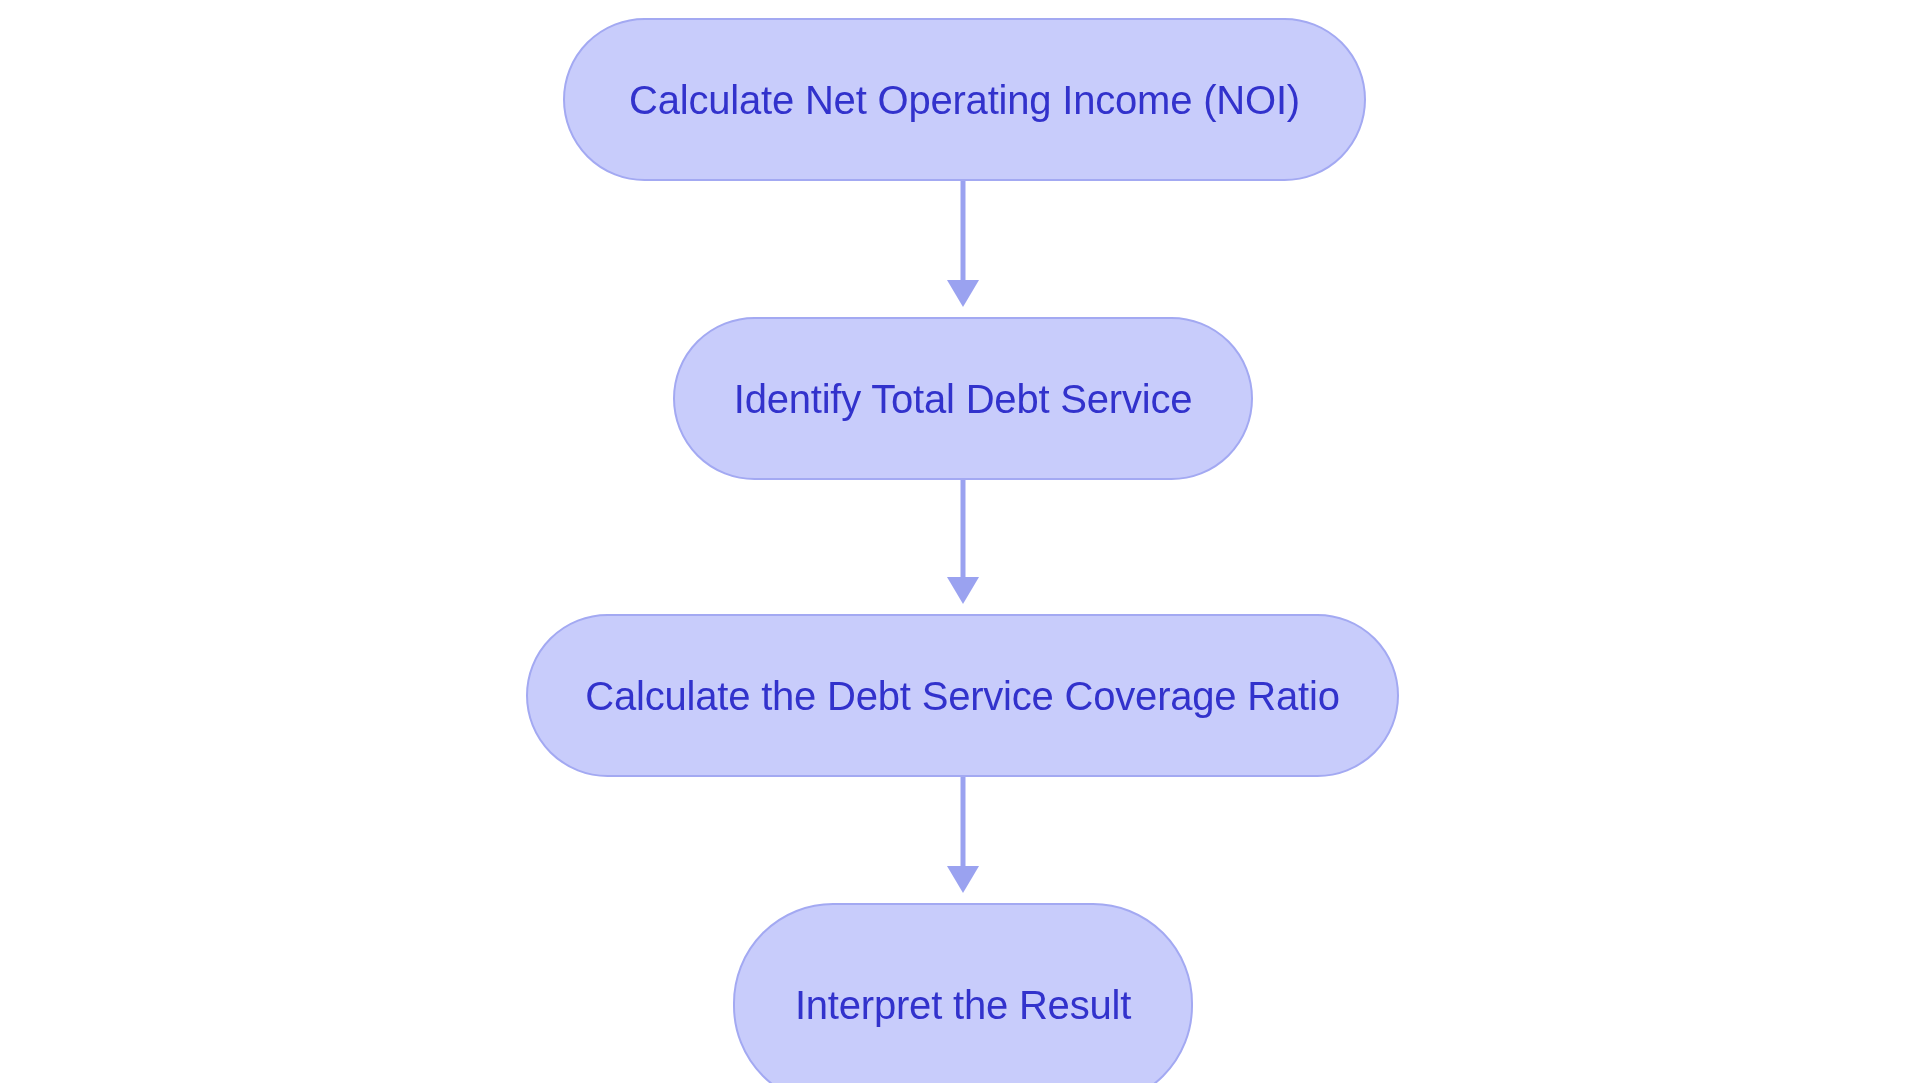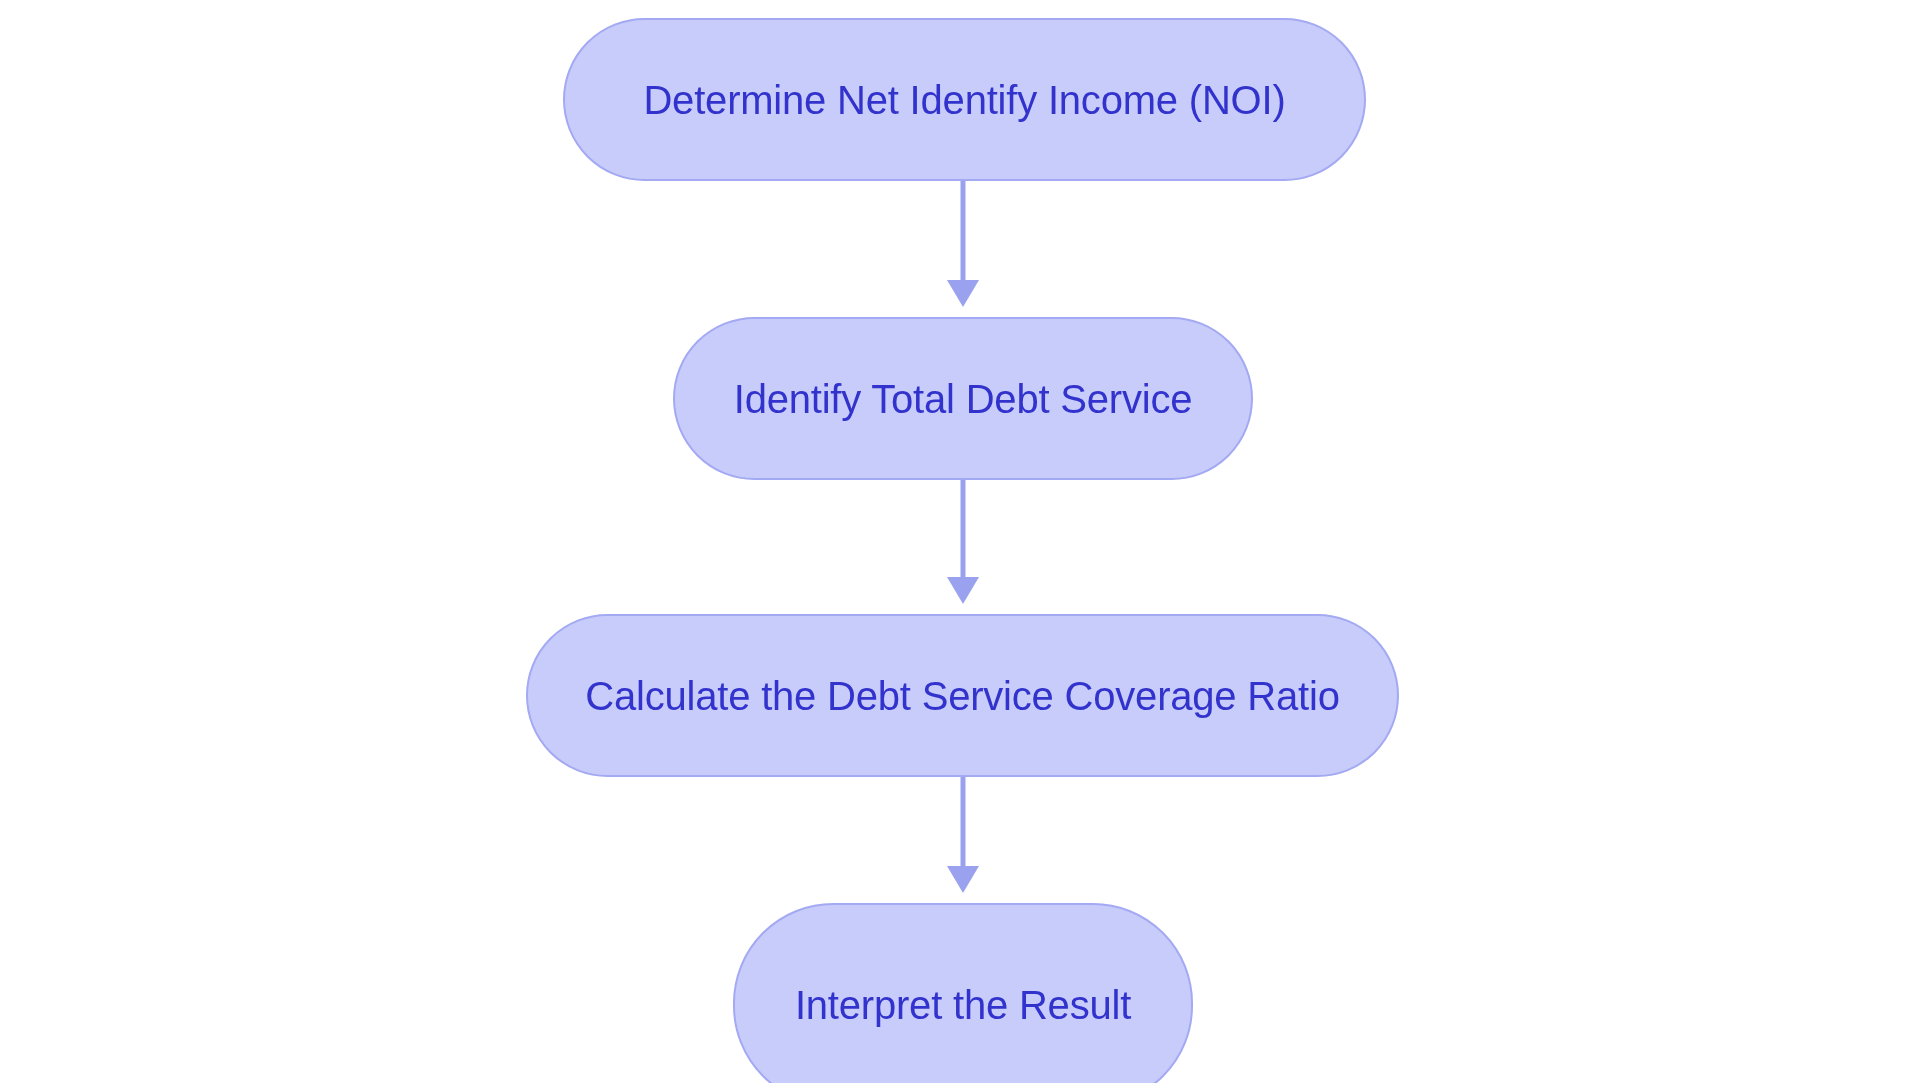--- a/index.html
+++ b/index.html
@@ -88,21 +88,21 @@
       <line x1="963" y1="480" x2="963" y2="577"></line>
       <polygon points="947,577 979,577 963,604"></polygon>
     </g>
     <g>
       <line x1="963" y1="777" x2="963" y2="866"></line>
       <polygon points="947,866 979,866 963,893"></polygon>
     </g>
   </svg>
 
   <div class="node" id="node-1">
-    <span class="node-label">Determine Net Identify Income (NOI)</span>
+    <span class="node-label">Calculate Net Operating Income (NOI)</span>
   </div>
 
   <div class="node" id="node-2">
     <span class="node-label">Identify Total Debt Service</span>
   </div>
 
   <div class="node" id="node-3">
     <span class="node-label">Calculate the Debt Service Coverage Ratio</span>
   </div>
 

